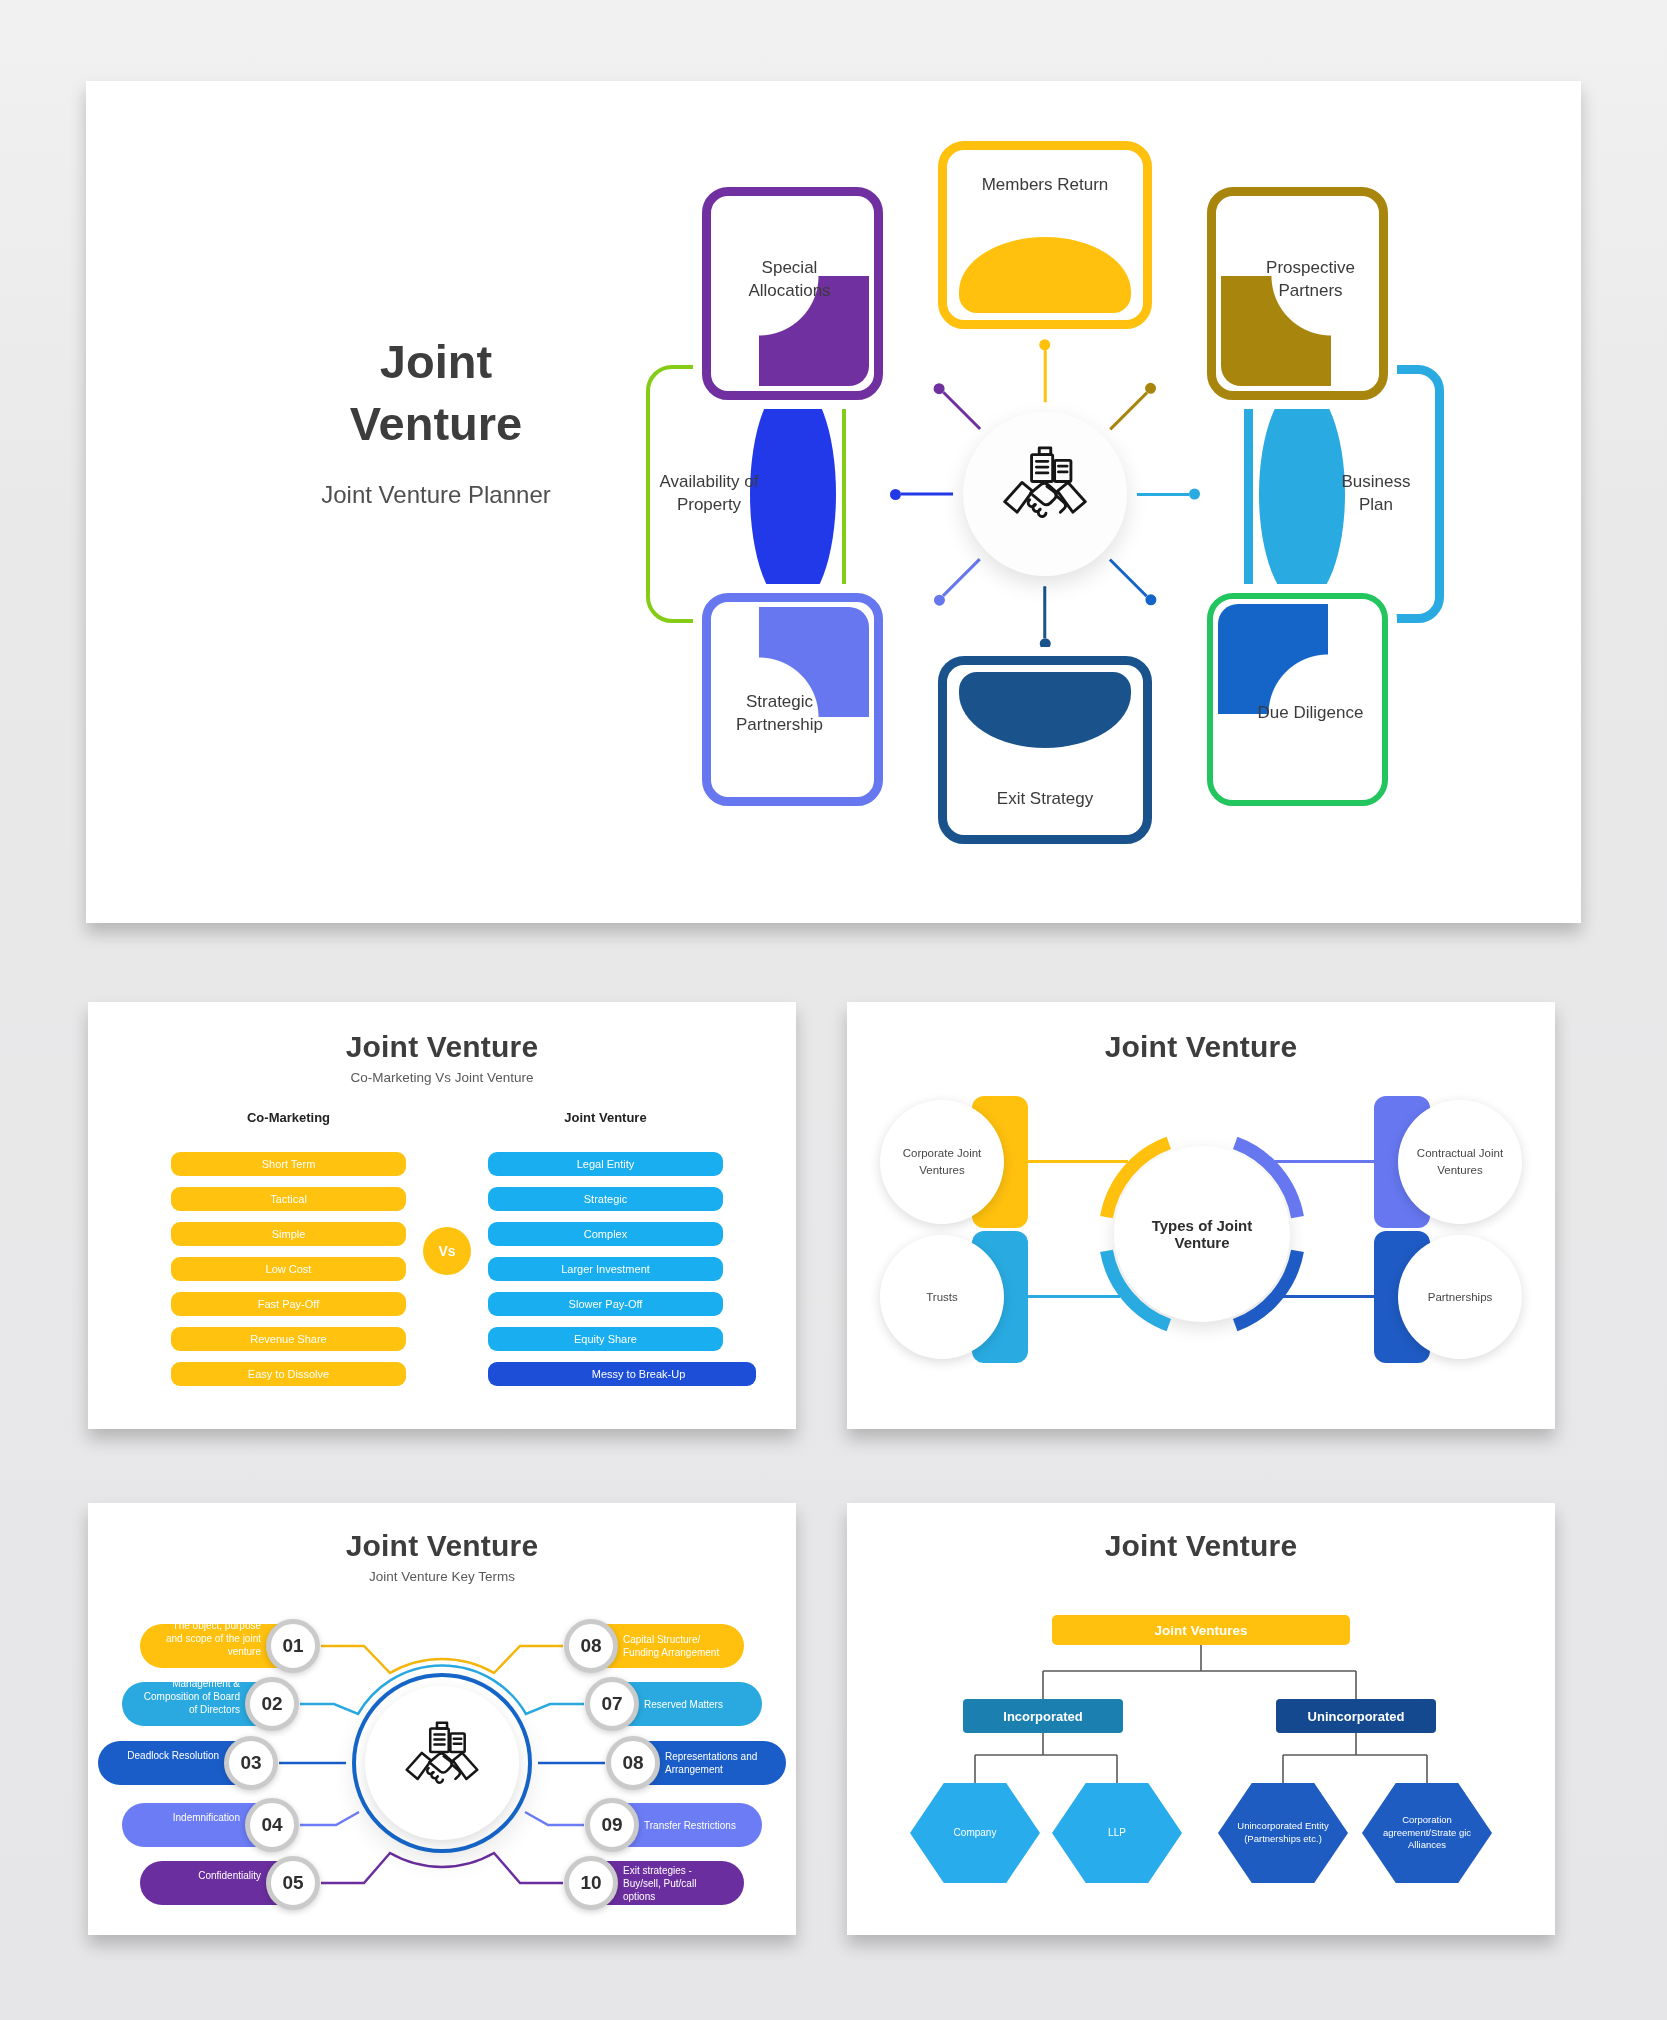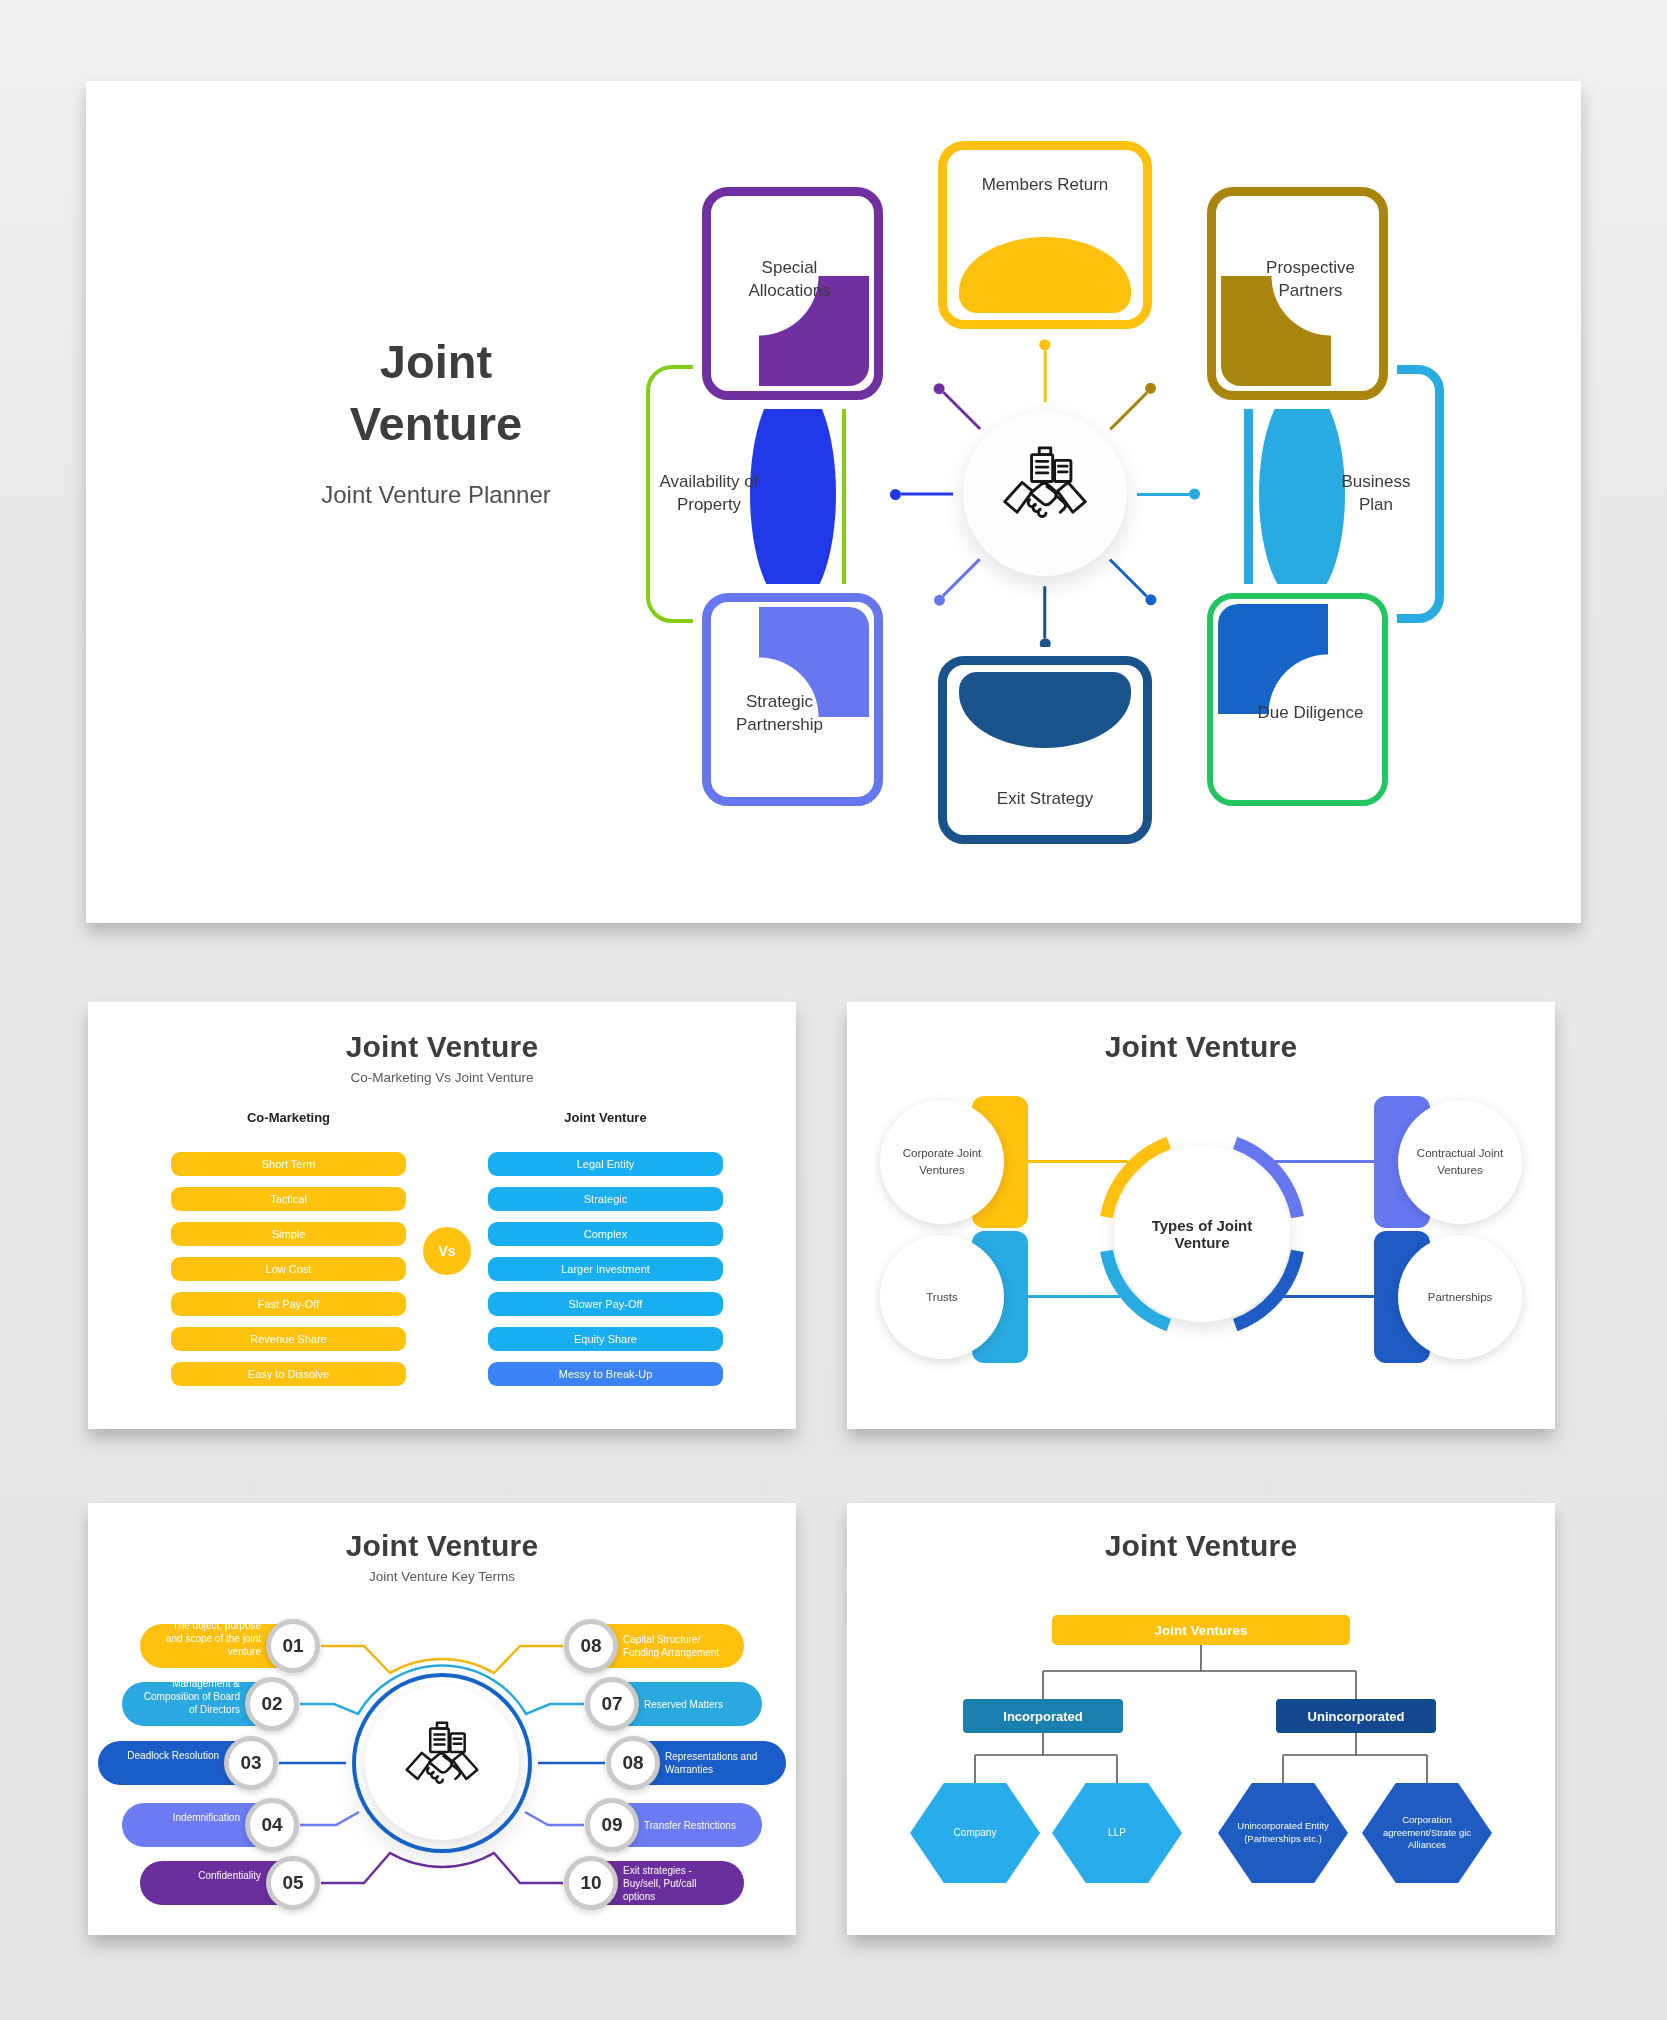--- a/index.html
+++ b/index.html
@@ -180,21 +180,21 @@
     <div class="pill" style="left:83px;top:290px;background:#FFC20E;">Fast Pay-Off</div>
     <div class="pill" style="left:83px;top:325px;background:#FFC20E;">Revenue Share</div>
     <div class="pill" style="left:83px;top:360px;background:#FFC20E;">Easy to Dissolve</div>
 
     <div class="pill" style="left:400px;top:150px;background:#18AEEF;">Legal Entity</div>
     <div class="pill" style="left:400px;top:185px;background:#18AEEF;">Strategic</div>
     <div class="pill" style="left:400px;top:220px;background:#18AEEF;">Complex</div>
     <div class="pill" style="left:400px;top:255px;background:#18AEEF;">Larger Investment</div>
     <div class="pill" style="left:400px;top:290px;background:#18AEEF;">Slower Pay-Off</div>
     <div class="pill" style="left:400px;top:325px;background:#18AEEF;">Equity Share</div>
-    <div class="pill" style="left:400px;top:360px;background:#3b82f6;">Messy to Break-Up</div>
+    <div class="pill" style="left:400px;top:360px;background:#1d4ed8;padding-left:33px;">Messy to Break-Up</div>
 
     <div class="vs">Vs</div>
   </div>
 
   <div class="slide" style="left:847px;top:1002px;width:708px;height:427px;">
     <div class="ttl" style="top:28px;">Joint Venture</div>
 
     <div class="s3-line" style="left:181px;top:158px;width:100px;background:#FFC10E;"></div>
     <div class="s3-line" style="left:428px;top:158px;width:100px;background:#6677F0;"></div>
     <div class="s3-line" style="left:181px;top:293px;width:92px;background:#29ABE2;"></div>
@@ -277,21 +277,21 @@
       <span>Confidentiality</span>
       </div>
 
     <div class="s4p r" style="left:497px;top:121px;width:159px;background:#FFC10E;">
       <span>Capital Structure/ Funding Arrangement</span>
       </div>
     <div class="s4p r" style="left:518px;top:179px;width:156px;background:#29A9E0;">
       <span>Reserved Matters</span>
       </div>
     <div class="s4p r" style="left:539px;top:238px;width:159px;background:#1A5DC8;">
-      <span>Representations and Warranties</span>
+      <span>Representations and Arrangement</span>
       </div>
     <div class="s4p r" style="left:518px;top:300px;width:156px;background:#6B7CF5;">
       <span>Transfer Restrictions</span>
       </div>
     <div class="s4p r" style="left:497px;top:358px;width:159px;background:#6B2E9E;">
       <span>Exit strategies  - Buy/sell, Put/call options</span>
       </div>
 
     <div class="s4c" style="left:178px;top:116px;">
         <span>01</span>

